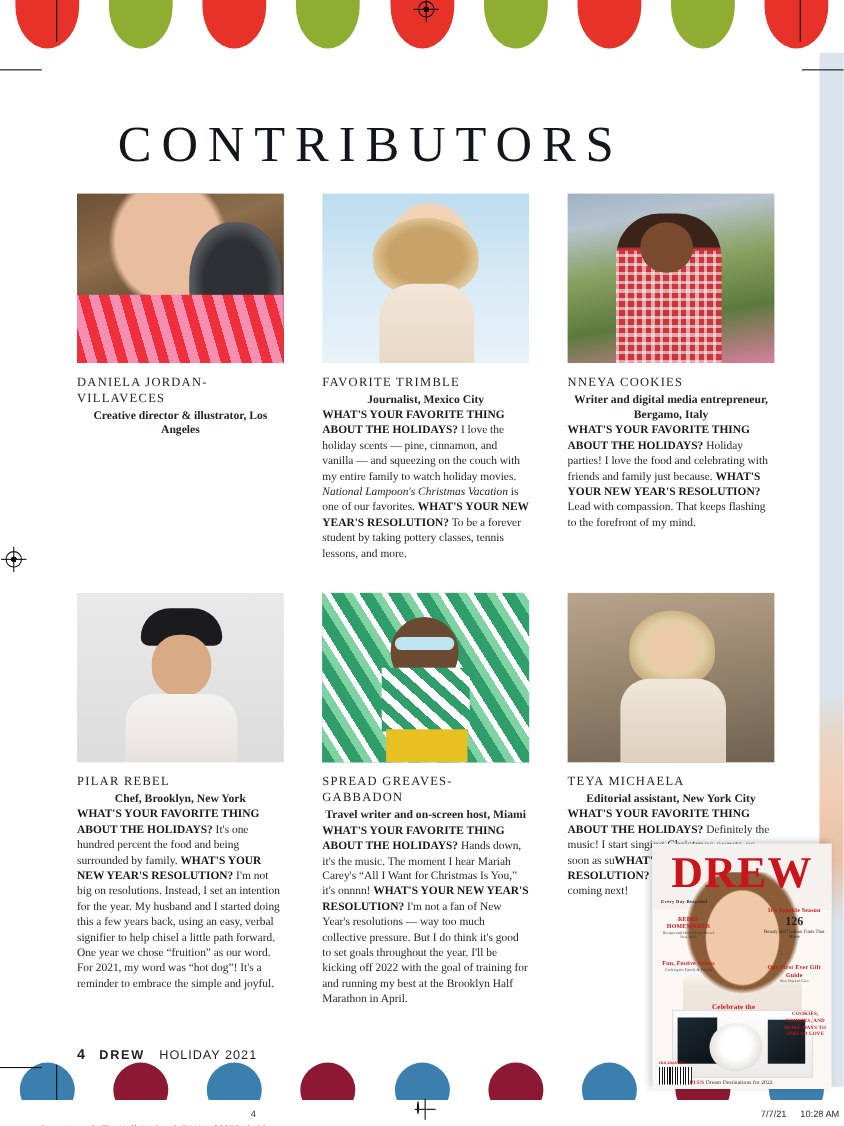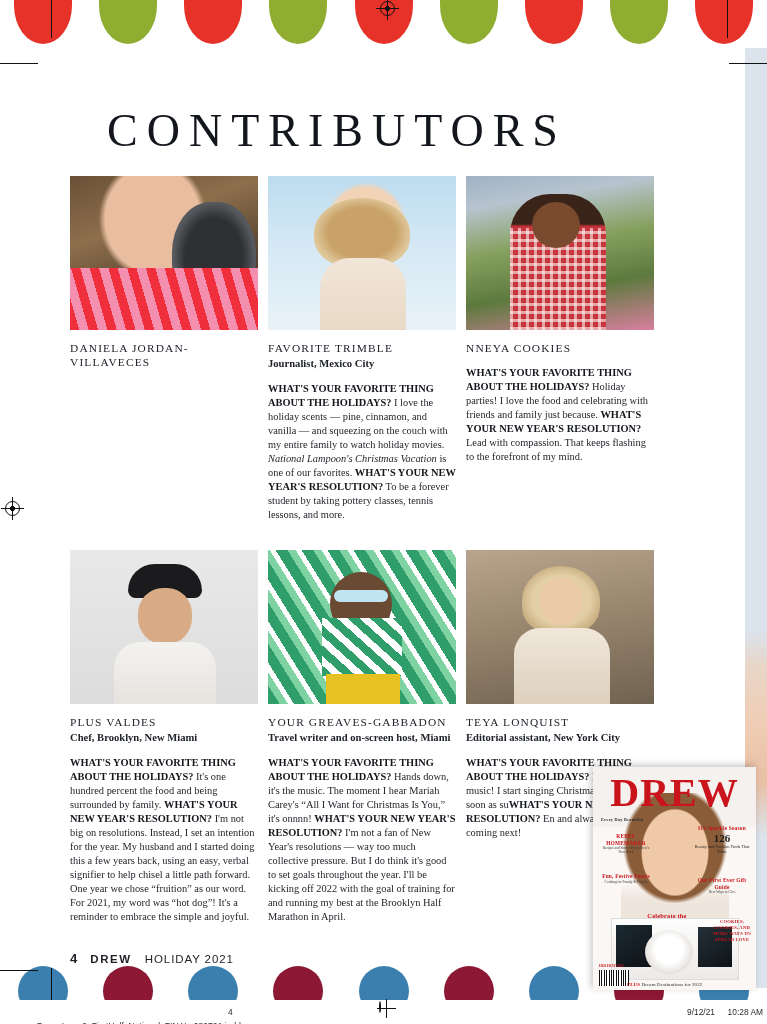--- a/index.html
+++ b/index.html
@@ -83,21 +83,21 @@
     color: #13161c;
     text-indent: 9px;
   }
 
   
   .grid {
     position: absolute;
     top: 176px; left: 70px;
     width: 617px;
   }
-  .row { display: flex; gap: 10px; }
+  .row { display: flex; gap: 35px; }
   .row.row-2 { margin-top: 28px; }
 
   .card { width: 188px; }
 
   .photo {
     width: 188px; height: 154px;
     background: #d7d7d7;
     position: relative;
     overflow: hidden;
   }
@@ -110,23 +110,23 @@
     color: #20242b;
     line-height: 1.25;
   }
   .c-role {
     margin-top: 2px;
     font-family: "Liberation Serif", serif;
     font-weight: bold;
     font-size: 10.6px;
     color: #20242b;
     line-height: 1.32;
+    text-align: center;
   }
   .c-body {
-    margin-top: 11px;
     font-family: "Liberation Serif", serif;
     font-size: 10.4px;
     line-height: 1.345;
     color: #23262c;
     text-align: left;
   }
   .c-body b { font-weight: bold; color: #14171c; }
   .c-body i { font-style: italic; }
 
   
@@ -304,20 +304,21 @@
     <div class="row row-1">
 
       <div class="card">
         <div class="photo" style="background:
              radial-gradient(ellipse 54px 60px at 44% 28%, #e8bda0 0 88%, transparent 100%),
              linear-gradient(160deg,#6b5036 0%,#8d6f4d 32%,#5c4630 62%,#3b2c1e 100%);">
           <div style="position:absolute;right:2px;top:26px;width:84px;height:110px;background:radial-gradient(ellipse 40px 54px at 50% 50%,#2e3033 0 72%,#55585c 100%);border-radius:46% 46% 44% 44%;"></div>
           <div style="position:absolute;left:0;bottom:0;width:188px;height:62px;background:repeating-linear-gradient(74deg,#ef2f3b 0 9px,#f58fb0 9px 18px);"></div>
         </div>
         <div class="c-name">DANIELA JORDAN-VILLAVECES</div>
+        <div class="c-role">Creative director &amp; illustrator, Los Angeles</div>
       </div>
 
       <div class="card">
         <div class="photo" style="background:
              radial-gradient(ellipse 40px 40px at 52% 30%, #f3d3b6 0 86%, transparent 100%),
              linear-gradient(180deg,#bcdcef 0%,#d5e9f5 46%,#e9f2f8 100%);">
           <div style="position:absolute;left:46px;top:22px;width:96px;height:70px;background:radial-gradient(ellipse 48px 36px at 50% 50%,#c8a268 0 70%,#e0c79a 100%);border-radius:50% 50% 42% 42%;"></div>
           <div style="position:absolute;left:52px;bottom:0;width:86px;height:72px;background:linear-gradient(180deg,#f2e6d8,#e8d9c6);border-radius:30px 30px 0 0;"></div>
         </div>
         <div class="c-name">FAVORITE TRIMBLE</div>
@@ -328,65 +329,66 @@
       </div>
 
       <div class="card">
         <div class="photo" style="background:
              linear-gradient(170deg,#9fb2c4 0%,#b7c4cf 18%,#86a05e 44%,#5d7a3e 70%,#d87f9e 100%);">
           <div style="position:absolute;left:44px;top:18px;width:96px;height:136px;background:linear-gradient(180deg,#3a2318 0 22%, #c9353c 24%, #c9353c 100%);border-radius:40px 40px 0 0;"></div>
           <div style="position:absolute;left:44px;top:52px;width:96px;height:102px;background:repeating-linear-gradient(0deg,rgba(255,255,255,.55) 0 3px, transparent 3px 8px),repeating-linear-gradient(90deg,rgba(255,255,255,.55) 0 3px, transparent 3px 8px);"></div>
           <div style="position:absolute;left:66px;top:26px;width:48px;height:46px;background:radial-gradient(circle,#7a4a2e 0 76%,transparent 100%);border-radius:50%;"></div>
         </div>
         <div class="c-name">NNEYA COOKIES</div>
+        <div class="c-role">Writer and digital media entrepreneur, Bergamo, Italy</div>
         <div class="c-body">
           <b>WHAT'S YOUR FAVORITE THING ABOUT THE HOLIDAYS?</b><span> Holiday parties! I love the food and celebrating with friends and family just because. </span><b>WHAT'S YOUR NEW YEAR'S RESOLUTION?</b><span> Lead with compassion. That keeps flashing to the forefront of my mind.</span>
         </div>
       </div>
 
     </div>
 
     <div class="row row-2">
 
       <div class="card">
         <div class="photo" style="background:linear-gradient(180deg,#e9e9e9,#dcdcdc);">
           <div style="position:absolute;left:58px;top:14px;width:74px;height:34px;background:#1b1b1d;border-radius:36px 36px 10px 10px;"></div>
           <div style="position:absolute;left:68px;top:38px;width:54px;height:56px;background:#d8ab86;border-radius:46%;"></div>
           <div style="position:absolute;left:44px;bottom:0;width:102px;height:62px;background:linear-gradient(180deg,#f4f2ef,#e6e3df);border-radius:26px 26px 0 0;"></div>
         </div>
-        <div class="c-name">PLUS VALDES</div>
-        <div class="c-role">Chef, Brooklyn, New Miami</div>
+        <div class="c-name">PILAR REBEL</div>
+        <div class="c-role">Chef, Brooklyn, New York</div>
         <div class="c-body">
           <b>WHAT'S YOUR FAVORITE THING ABOUT THE HOLIDAYS?</b><span> It's one hundred percent the food and being surrounded by family.  </span><b>WHAT'S YOUR NEW YEAR'S RESOLUTION?</b><span> I'm not big on resolutions. Instead, I set an intention for the year. My husband and I started doing this a few years back, using an easy, verbal signifier to help chisel a little path forward. One year we chose “fruition” as our word. For 2021, my word was “hot dog”! It's a reminder to embrace the simple and joyful.</span>
         </div>
       </div>
 
       <div class="card">
         <div class="photo" style="background:
              repeating-linear-gradient(58deg,#2f9e6b 0 10px,#7fd3a2 10px 17px,#ffffff 17px 22px),
              linear-gradient(180deg,#5cc08c,#2d8f63);">
           <div style="position:absolute;left:62px;top:22px;width:62px;height:64px;background:#6b4a33;border-radius:50%;"></div>
           <div style="position:absolute;left:66px;top:40px;width:54px;height:12px;background:#bfe4f2;border-radius:8px;"></div>
           <div style="position:absolute;left:54px;bottom:28px;width:80px;height:58px;background:repeating-linear-gradient(42deg,#2f9e6b 0 8px,#ffffff 8px 15px);"></div>
           <div style="position:absolute;left:58px;bottom:0;width:74px;height:30px;background:#e7c021;"></div>
         </div>
-        <div class="c-name">YOUR GREAVES-GABBADON</div>
+        <div class="c-name">SPREAD GREAVES-GABBADON</div>
         <div class="c-role">Travel writer and on-screen host, Miami</div>
         <div class="c-body">
           <b>WHAT'S YOUR FAVORITE THING ABOUT THE HOLIDAYS?</b><span> Hands down, it's the music. The moment I hear Mariah Carey's “All I Want for Christmas Is You,” it's onnnn! </span><b>WHAT'S YOUR NEW YEAR'S RESOLUTION?</b><span> I'm not a fan of New Year's resolutions — way too much collective pressure. But I do think it's good to set goals throughout the year. I'll be kicking off 2022 with the goal of training for and running my best at the Brooklyn Half Marathon in April.</span>
         </div>
       </div>
 
       <div class="card">
         <div class="photo" style="background:linear-gradient(170deg,#b9a58e 0%,#9d8a72 40%,#6f6250 100%);">
           <div style="position:absolute;left:56px;top:16px;width:78px;height:68px;background:radial-gradient(ellipse 40px 34px at 50% 50%,#e3cfa6 0 72%,#cbb284 100%);border-radius:50% 50% 40% 40%;"></div>
           <div style="position:absolute;left:74px;top:28px;width:42px;height:46px;background:#eccaa8;border-radius:48%;"></div>
           <div style="position:absolute;left:48px;bottom:0;width:96px;height:76px;background:linear-gradient(180deg,#f0e7da,#ddd0bd);border-radius:26px 26px 0 0;"></div>
         </div>
-        <div class="c-name">TEYA LONQUIST</div>
+        <div class="c-name">TEYA MICHAELA</div>
         <div class="c-role">Editorial assistant, New York City</div>
         <div class="c-body">
           <b>WHAT'S YOUR FAVORITE THING ABOUT THE HOLIDAYS?</b><span> Definitely the music! I start singing Christmas songs as soon as su</span><b>WHAT'S YOUR NEW YE RESOLUTION?</b><span> En and always look forw coming next!</span>
         </div>
       </div>
 
     </div>
   </div>
 
   <div class="folio">
@@ -430,20 +432,20 @@
     <div class="cover-date">HOLIDAY 2021</div>
     <div class="cover-barcode"></div>
     <div class="cover-plus">
       <b>PLUS</b><span> Dream Destinations for 2022</span>
     </div>
   </div>
 
   <div class="info-bar">
     <span class="info-file">Drew_Issue2_FirstHalf_National_FINAL_082721.indd</span>
     <span class="info-page">4</span>
-    <span class="info-date">9/12/21</span>
+    <span class="info-date">7/7/21</span>
     <span class="info-time">10:28 AM</span>
     <span class="info-reg">
       <span class="ring2"><span class="v2"></span><span class="h2"></span></span>
     </span>
   </div>
 
 </div>
 
 </body></html>

